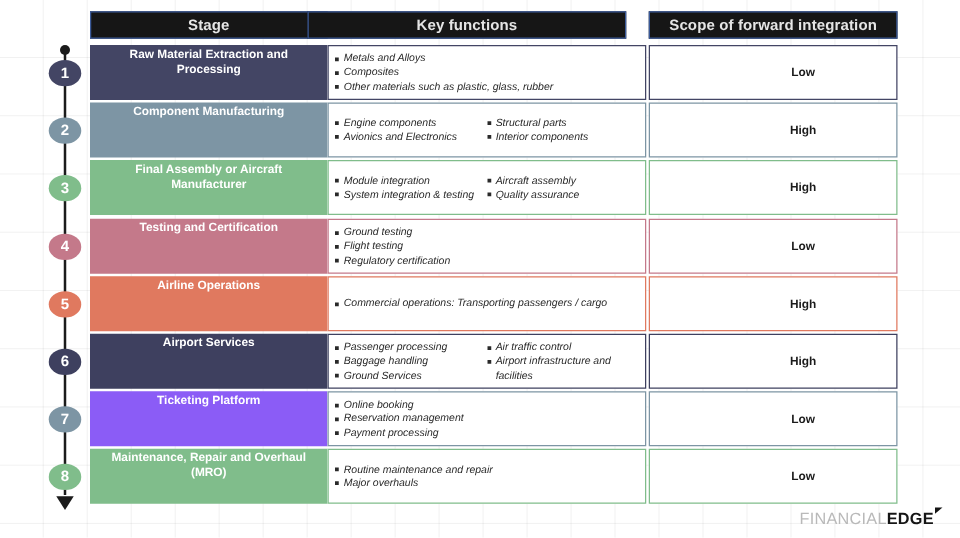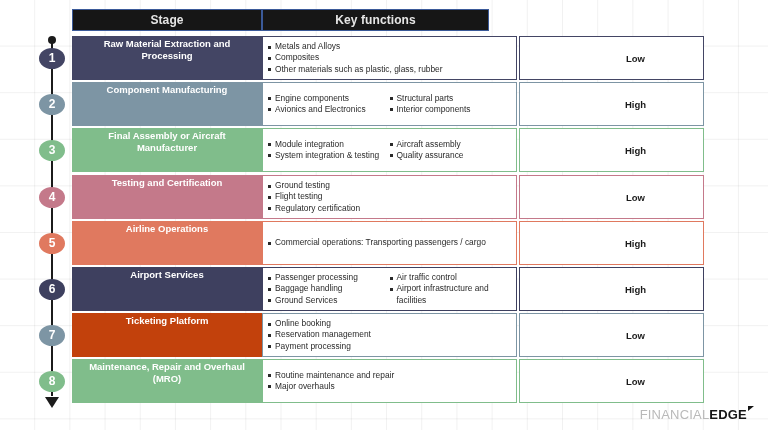--- a/index.html
+++ b/index.html
@@ -28,21 +28,21 @@
     position:absolute;top:0;height:22px;
     background:#161616;
     border:1px solid #3b5a99;
     box-sizing:border-box;
     color:#e5e5e5;
     font-size:12px;font-weight:bold;
     display:flex;align-items:center;justify-content:center;
     letter-spacing:.1px;
   }
   .hdr-stage{left:72px;width:190px;}
-  .hdr-key{left:262px;width:227px;}
+  .hdr-key{left:246px;width:255px;}
   .hdr-scope{left:519px;width:199px;}
 
   
   .timeline{position:absolute;left:40px;top:34px;width:24px;height:372px;}
   .tl-line{
     position:absolute;left:11px;top:4px;width:2px;height:358px;
     background:#1b1b1b;
   }
   .tl-dot{
     position:absolute;left:8px;top:2px;width:8px;height:8px;border-radius:50%;
@@ -70,34 +70,34 @@
   }
   .key-box{
     position:absolute;left:262px;width:255px;
     box-sizing:border-box;
     background:#ffffff;
     border:1.6px solid #999;
     display:flex;align-items:center;
     padding:3px 5px 3px 5px;
   }
   .key-cols{display:flex;width:100%;gap:0px;}
-  .key-col{flex:1 1 50%;}
+  .key-col{flex:1 1 50%;font-style:italic;}
   .key-col.single{flex:1 1 100%;}
   .kf{
     position:relative;
     font-size:8.4px;line-height:11.2px;color:#2a2a2a;
     padding-left:7px;margin:0;
     white-space:normal;
   }
   .kf:before{
     content:"";position:absolute;left:0;top:4.4px;
     width:3px;height:3px;background:#2a2a2a;
   }
   .scope-box{
-    position:absolute;left:519px;width:185px;
+    position:absolute;left:519px;width:199px;
     box-sizing:border-box;
     background:#ffffff;
     border:1.6px solid #999;
     display:flex;align-items:center;justify-content:center;
     color:#1b1b1b;font-size:9.5px;font-weight:bold;padding-left:48px;
   }
 
   
   .logo{
     position:absolute;right:14px;bottom:8px;
@@ -116,20 +116,21 @@
 </head>
 <body>
 
 <div id="root">
 
   <div class="grid"></div>
 
   <div class="headers">
     <div class="hdr hdr-stage">Stage</div>
     <div class="hdr hdr-key">Key functions</div>
+    <div class="hdr hdr-scope">Scope of forward integration</div>
   </div>
 
   <div class="timeline">
     <div class="tl-line"></div>
     <div class="tl-dot"></div>
     <div class="tl-arrow"></div>
     <div id="timeline-nodes">
         <div class="tl-node" style="background: rgb(67, 69, 100); top: 13.5px;">
           <span>1</span>
         </div>
@@ -262,21 +263,21 @@
               <div class="kf">Air traffic control</div>
               <div class="kf">Airport infrastructure and facilities</div>
             </div>
           </div>
         </div>
         <div class="scope-box" style="top: 267px; height: 44px; border-color: rgb(62, 64, 95);">
           <span>High</span>
         </div>
       </div>
       <div class="row" style="top: 0px;">
-        <div class="stage-box" style="top: 313px; height: 44px; background: #c2410c;">
+        <div class="stage-box" style="top: 313px; height: 44px; background: #8b5cf6;">
           <span>Ticketing Platform</span>
         </div>
         <div class="key-box" style="top: 313px; height: 44px; border-color: rgb(125, 149, 164);">
           <div class="key-cols">
             <div class="key-col single">
               <div class="kf">Online booking</div>
               <div class="kf">Reservation management</div>
               <div class="kf">Payment processing</div>
             </div>
           </div>

